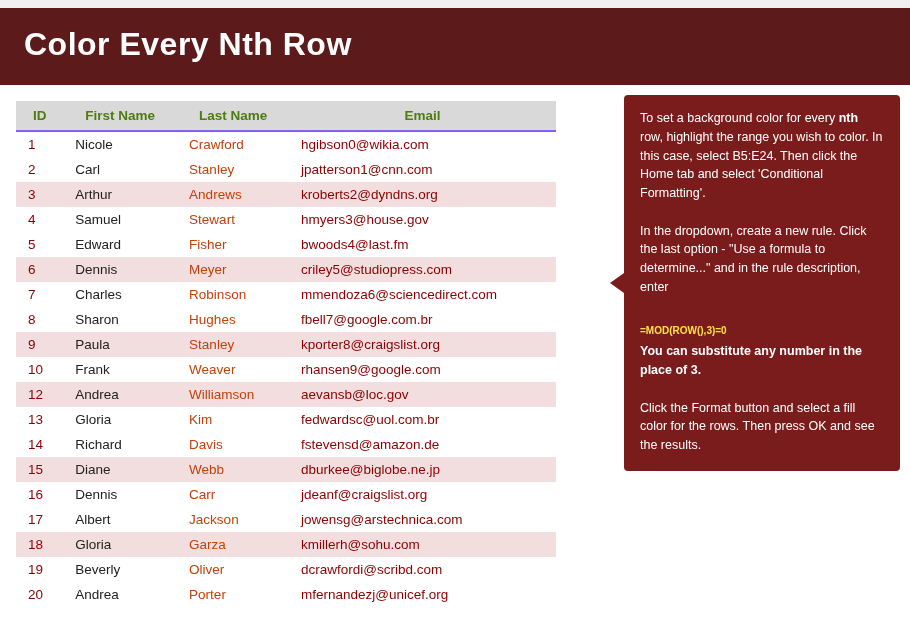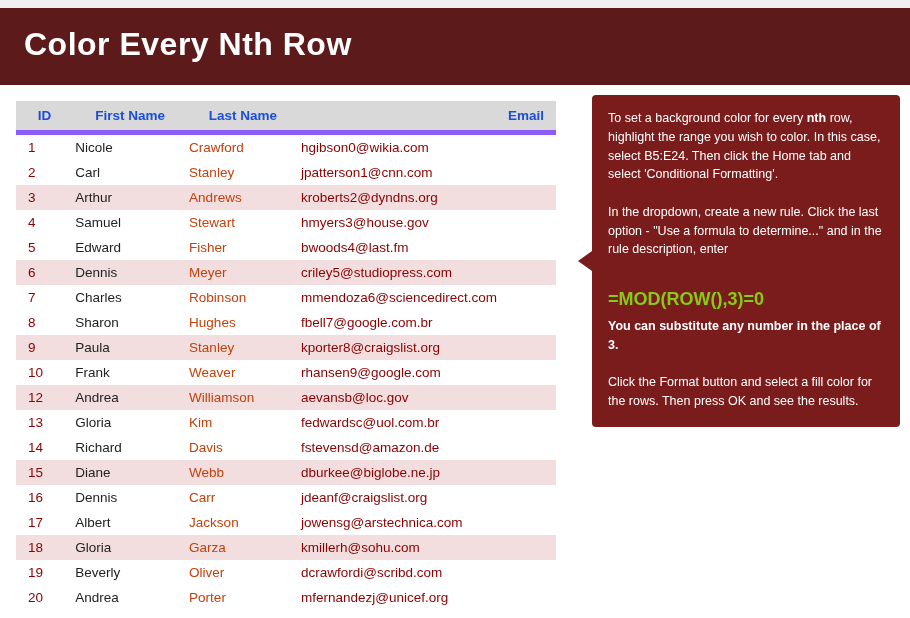--- a/index.html
+++ b/index.html
@@ -33,24 +33,24 @@
     table {
       border-collapse: collapse;
       width: 540px;
       font-size: 13.5px;
     }
     thead tr {
       background: #d9d9d9;
     }
     thead th {
       padding: 7px 12px;
-      text-align: right;
-      font-weight: bold;
-      color: #1d4ed8;
-      border-bottom: 5px solid #8b5cf6;
+      text-align: center;
+      font-weight: bold;
+      color: #4d7c0f;
+      border-bottom: 2px solid #8b5cf6;
     }
     tbody tr td {
       padding: 5px 12px;
       color: #222;
     }
     tbody tr td:first-child {
       color: #8b0000;
       font-weight: normal;
     }
     
@@ -66,33 +66,33 @@
     }
     
     tbody tr td.lastname {
       color: #c2410c;
     }
     
     #tooltip-box {
       position: absolute;
       top: 10px;
       right: 10px;
-      width: 308px;
+      width: 276px;
       background: #7b1c1c;
       color: #fff;
       padding: 14px 16px 16px 16px;
       font-size: 12.5px;
       line-height: 1.5;
       border-radius: 4px;
     }
     #tooltip-box .formula {
       font-weight: bold;
-      font-size: 18px;
+      font-size: 10px;
       margin: 8px 0 4px 0;
-      color: #84cc16;
+      color: #fde047;
     }
     #tooltip-box .subst {
       font-weight: bold;
     }
     
     #tooltip-box::before {
       content: '';
       position: absolute;
       left: -14px;
       top: 50%;

